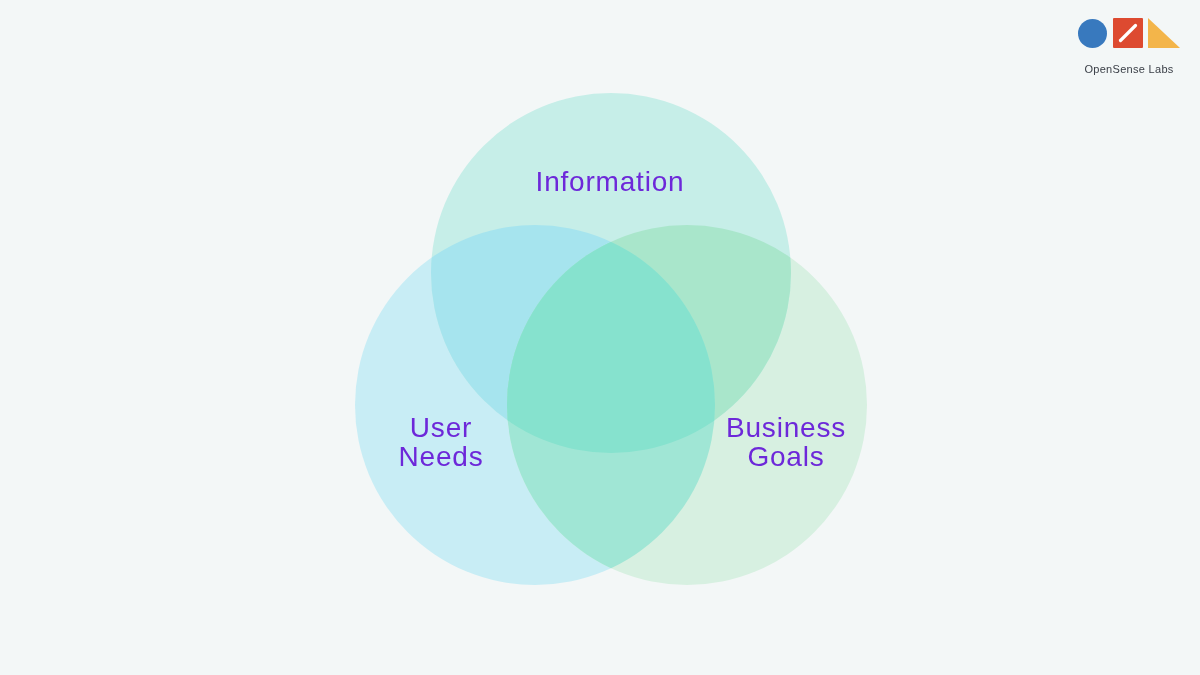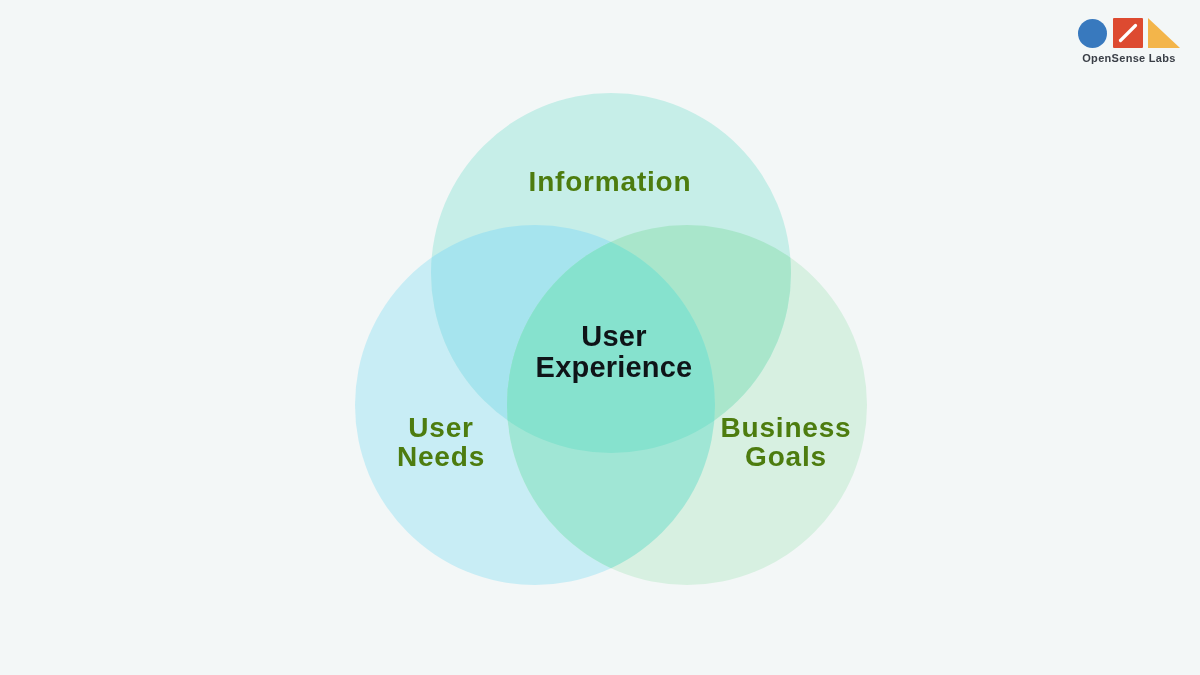--- a/index.html
+++ b/index.html
@@ -10,23 +10,23 @@
     font-family: "Liberation Sans", "DejaVu Sans", sans-serif;
     position: relative;
   }
   .stage { position: absolute; inset: 0; }
   .venn-svg { position: absolute; left: 0; top: 0; width: 1200px; height: 675px; }
 
   .set-label {
     position: absolute;
     transform: translate(-50%, -50%);
     text-align: center;
-    color: #4d7c0f;
+    color: #6d28d9;
     font-size: 28px;
-    font-weight: 700;
+    font-weight: 400;
     letter-spacing: 0.8px;
     line-height: 29px;
   }
   .label-information { left: 610px; top: 181px; white-space: nowrap; }
   .label-user-needs  { left: 441px; top: 442px; width: 120px; }
   .label-business-goals { left: 786px; top: 442px; width: 155px; }
 
   .center-label {
     position: absolute;
     left: 614px; top: 352px;
@@ -43,23 +43,23 @@
   .logo {
     position: absolute;
     left: 1078px; top: 17px;
     width: 102px;
     display: flex;
     flex-direction: column;
     align-items: center;
   }
   .logo-mark { display: block; width: 102px; height: 32px; }
   .logo-text {
-    margin-top: 3px;
+    margin-top: 14px;
     font-size: 11px;
-    font-weight: 700;
+    font-weight: 400;
     letter-spacing: 0.3px;
     color: #393E46;
     white-space: nowrap;
   }
 </style>
 </head>
 <body>
 
 <div class="stage">
 
@@ -93,21 +93,20 @@
       </g>
     </g>
   </svg>
 
   <div class="set-label label-information">Information</div>
 
   <div class="set-label label-business-goals">Business Goals</div>
 
   <div class="set-label label-user-needs">User Needs</div>
 
-  <div class="center-label">User Experience</div>
 
   <div class="logo">
     <svg class="logo-mark" viewBox="0 0 102 32" xmlns="http://www.w3.org/2000/svg">
       <circle cx="14.5" cy="16.5" r="14.5" fill="#3879BE"></circle>
       <rect x="35" y="1" width="30" height="30" rx="1" fill="#DD4A30"></rect>
       <line x1="42.5" y1="23.5" x2="57.5" y2="8.5" stroke-width="3.2" stroke-linecap="round" stroke="#FFFFFF"></line>
       <polygon points="70,1 70,31 102,31" fill="#F3B54A"></polygon>
     </svg>
     <div class="logo-text">OpenSense Labs</div>
   </div>

